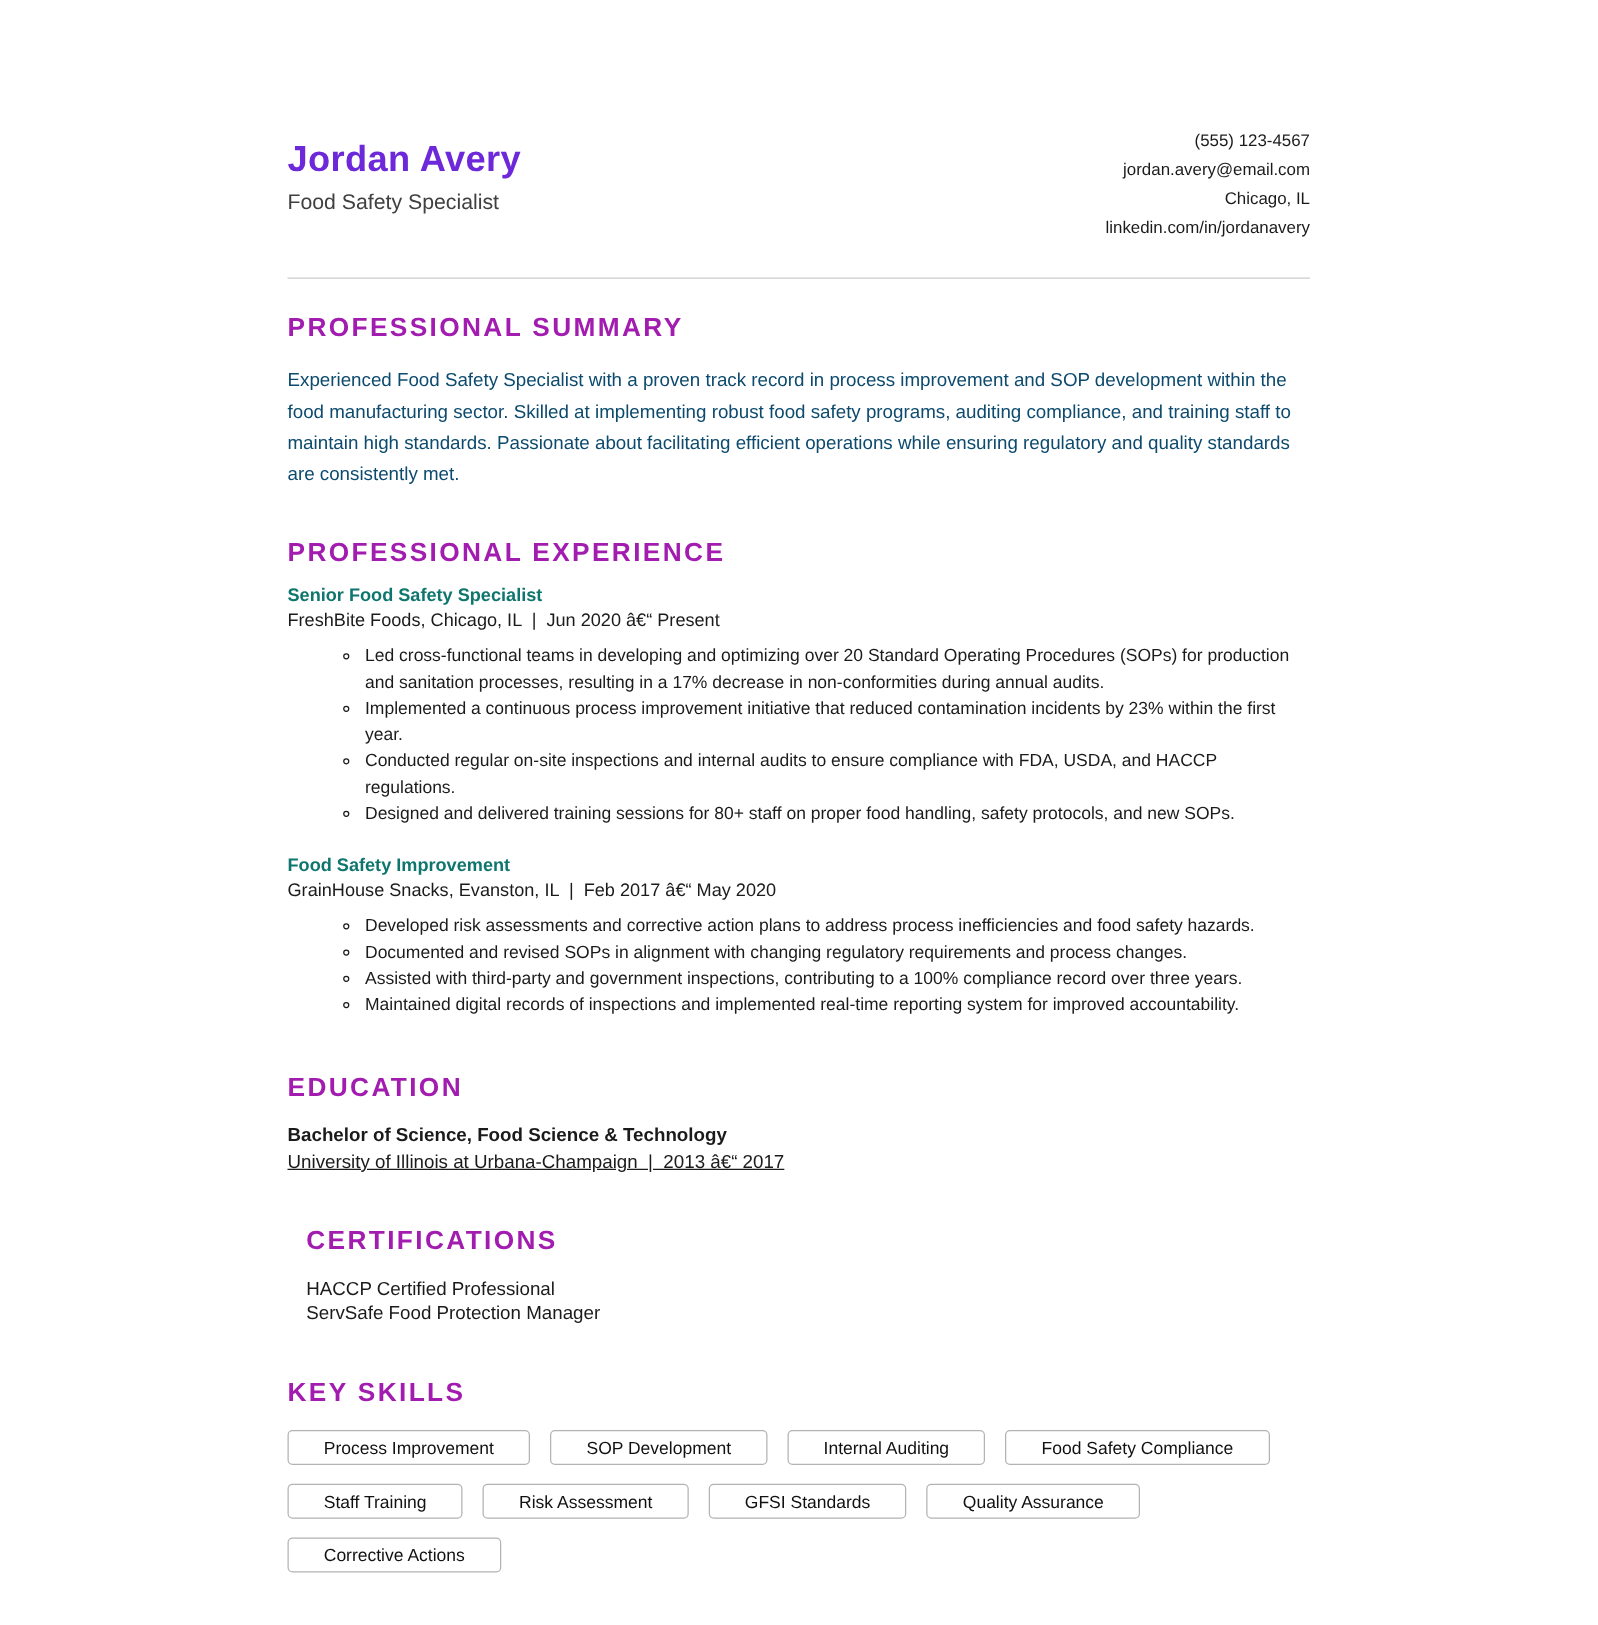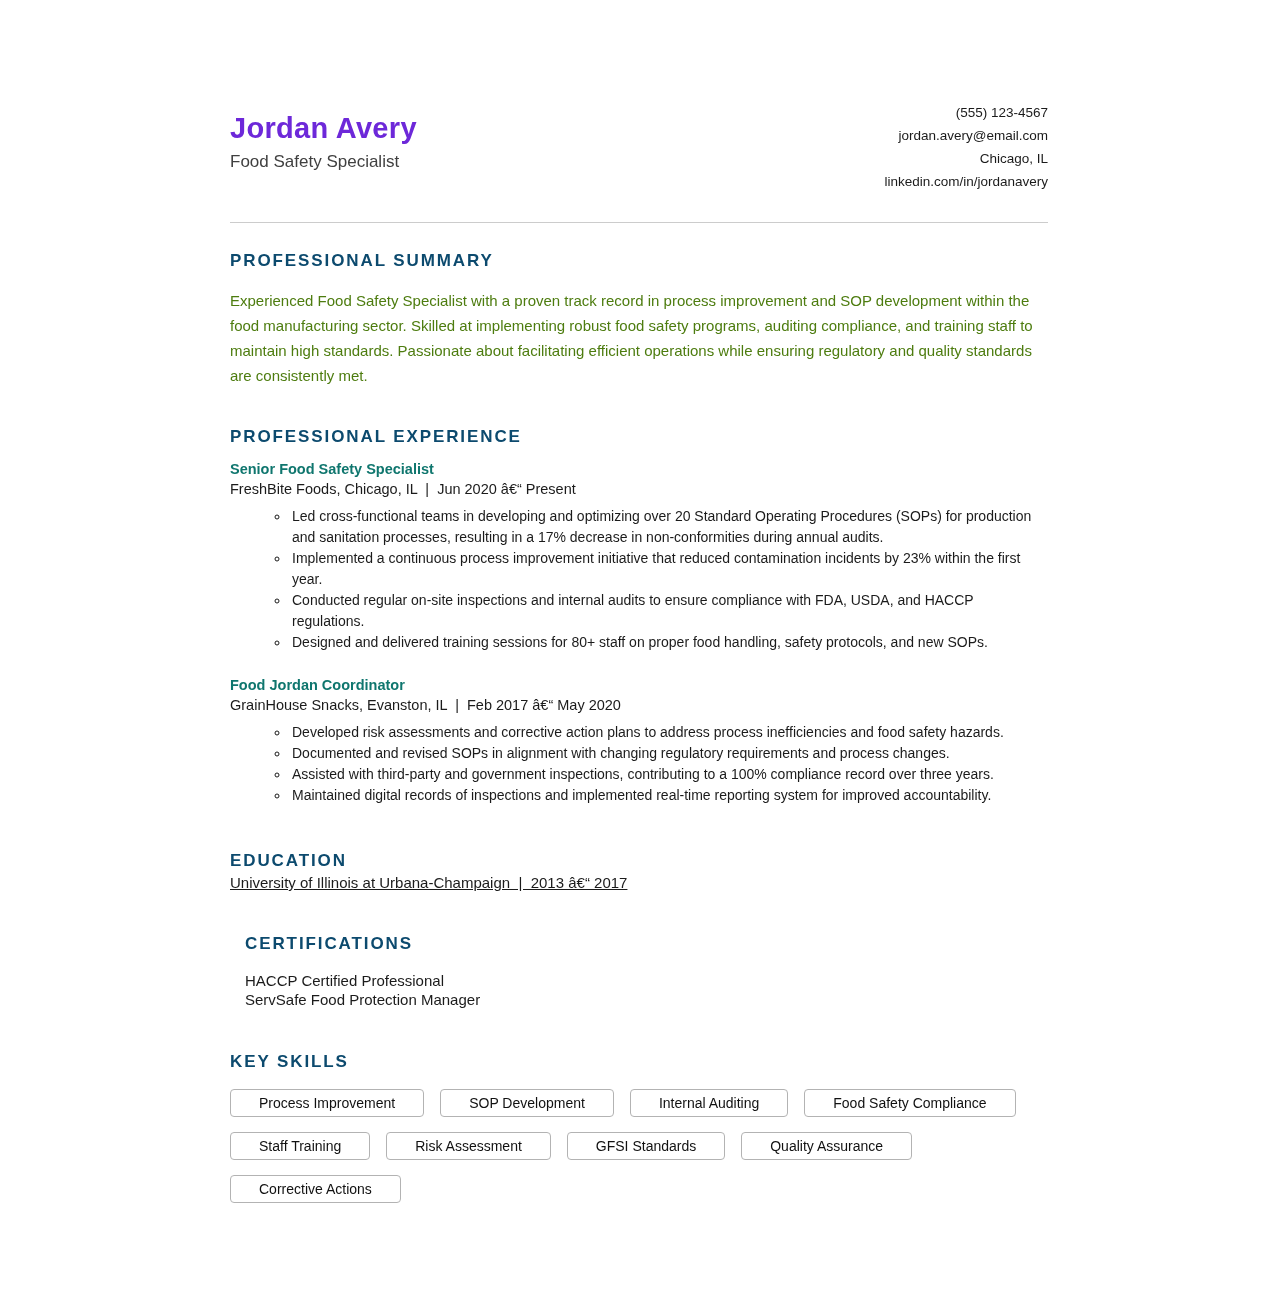--- a/index.html
+++ b/index.html
@@ -41,32 +41,32 @@
     color: #1b1b1b;
     margin-top: 1px;
   }
   .rule {
     border: 0;
     border-top: 1px solid #cccccc;
     margin: 29px 0 0;
   }
   
   h2.sec-heading {
-    font-size: 17px;
+    font-size: 21px;
     font-weight: 700;
     letter-spacing: 1.9px;
-    color: #0c4a6e;
+    color: #a21caf;
     margin: 0;
   }
   .sec-summary { margin-top: 28px; }
   .summary-text {
     font-size: 15px;
     line-height: 25px;
     margin: 17px 0 0;
-    color: #4d7c0f;
+    color: #0c4a6e;
   }
   .sec-exp { margin-top: 39px; }
   .job { margin-top: 14px; }
   .job + .job { margin-top: 24px; }
   .job-title {
     font-size: 14.5px;
     font-weight: 700;
     color: #0f766e;
     line-height: 17px;
   }
@@ -153,37 +153,38 @@
 
           <li>Implemented a continuous process improvement initiative that reduced contamination incidents by 23% within the first year.</li>
 
           <li>Conducted regular on-site inspections and internal audits to ensure compliance with FDA, USDA, and HACCP regulations.</li>
 
           <li>Designed and delivered training sessions for 80+ staff on proper food handling, safety protocols, and new SOPs.</li>
         </ul>
     </div>
 
     <div class="job">
-      <div class="job-title">Food Jordan Coordinator</div>
+      <div class="job-title">Food Safety Improvement</div>
       <div class="meta">GrainHouse Snacks, Evanston, IL  |  Feb 2017 â€“ May 2020</div>
       <ul class="bullets">
 
           <li>Developed risk assessments and corrective action plans to address process inefficiencies and food safety hazards.</li>
 
           <li>Documented and revised SOPs in alignment with changing regulatory requirements and process changes.</li>
 
           <li>Assisted with third-party and government inspections, contributing to a 100% compliance record over three years.</li>
 
           <li>Maintained digital records of inspections and implemented real-time reporting system for improved accountability.</li>
         </ul>
     </div>
   </section>
 
   <section class="sec-edu">
     <h2 class="sec-heading">EDUCATION</h2>
+    <div class="degree">Bachelor of Science, Food Science &amp; Technology</div>
     <div class="meta edu-meta">University of Illinois at Urbana-Champaign  |  2013 â€“ 2017</div>
   </section>
 
   <section class="sec-cert">
     <h2 class="sec-heading">CERTIFICATIONS</h2>
     <div class="cert-lines">
 
         <div class="cert-line">HACCP Certified Professional</div>
 
         <div class="cert-line">ServSafe Food Protection Manager</div>

